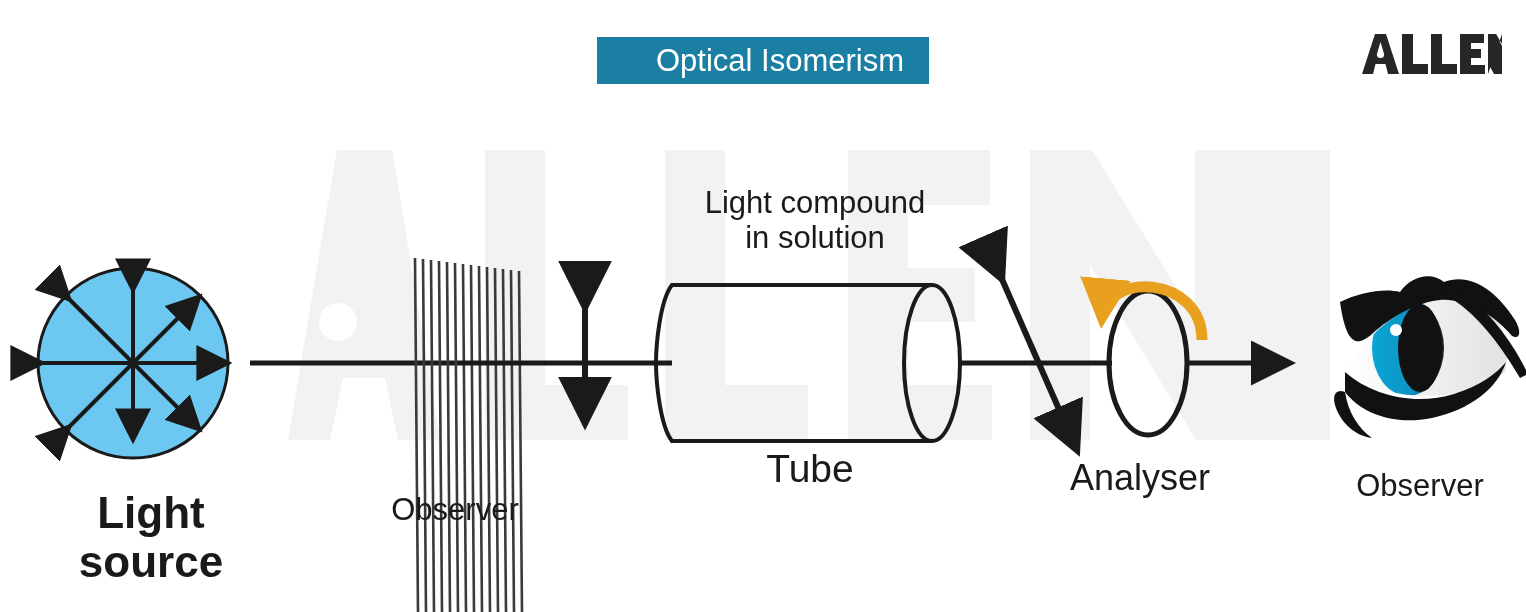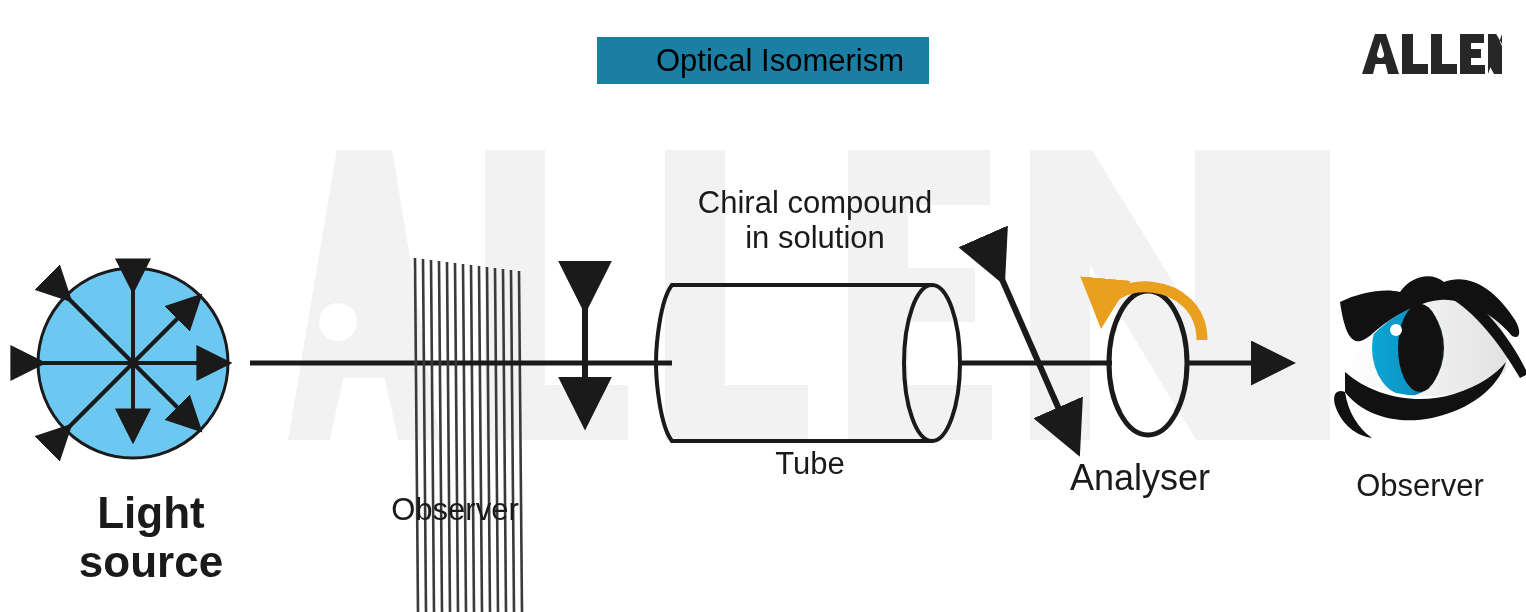--- a/index.html
+++ b/index.html
@@ -29,21 +29,21 @@
     left: 597px;
     top: 37px;
     width: 332px;
     height: 47px;
     background: #1b7fa3;
     display: flex;
     align-items: center;
     justify-content: center;
   }
   .banner-text {
-    color: #000000;
+    color: #ffffff;
     font-size: 31px;
     font-family: "Liberation Sans", sans-serif;
     letter-spacing: 0px;
     line-height: 1;
     margin-left: 34px;
   }
   .logo {
     position: absolute;
     left: 1362px;
     top: 30px;
@@ -65,21 +65,21 @@
   .lbl-polarizer {
     left: 340px; top: 493px; width: 230px;
     font-size: 31px;
   }
   .lbl-chiral {
     left: 635px; top: 186px; width: 360px;
     font-size: 31px;
   }
   .lbl-tube {
     left: 700px; top: 447px; width: 220px;
-    font-size: 31px;
+    font-size: 39px;
   }
   .lbl-analyser {
     left: 1020px; top: 458px; width: 240px;
     font-size: 36px;
   }
   .lbl-observer {
     left: 1320px; top: 469px; width: 200px;
     font-size: 31px;
   }
 </style>
@@ -219,21 +219,21 @@
 
       <polygon points="126,44 126,4 134,4 140,14 140,4 140,4"></polygon>
       <polygon points="126,4 134,4 140,16 140,4 140,44 132,44 126,33"></polygon>
     </g>
   </svg>
 
   <div class="lbl lbl-light-source"><span>Light</span><br><span>source</span></div>
 
   <div class="lbl lbl-polarizer">Observer</div>
 
-  <div class="lbl lbl-chiral"><span>Chiral compound</span><br><span>in solution</span></div>
+  <div class="lbl lbl-chiral"><span>Light compound</span><br><span>in solution</span></div>
 
   <div class="lbl lbl-tube">Tube</div>
 
   <div class="lbl lbl-analyser">Analyser</div>
 
   <div class="lbl lbl-observer">Observer</div>
 
 </div>
 
 </body></html>

